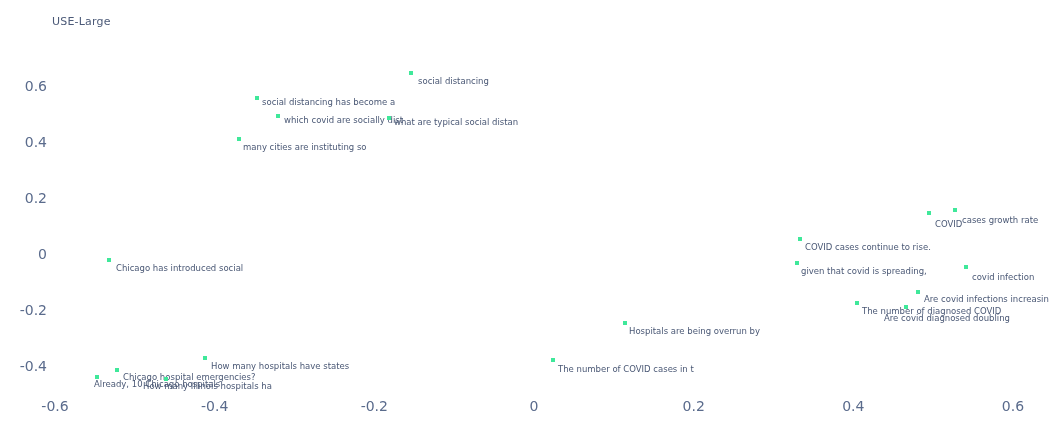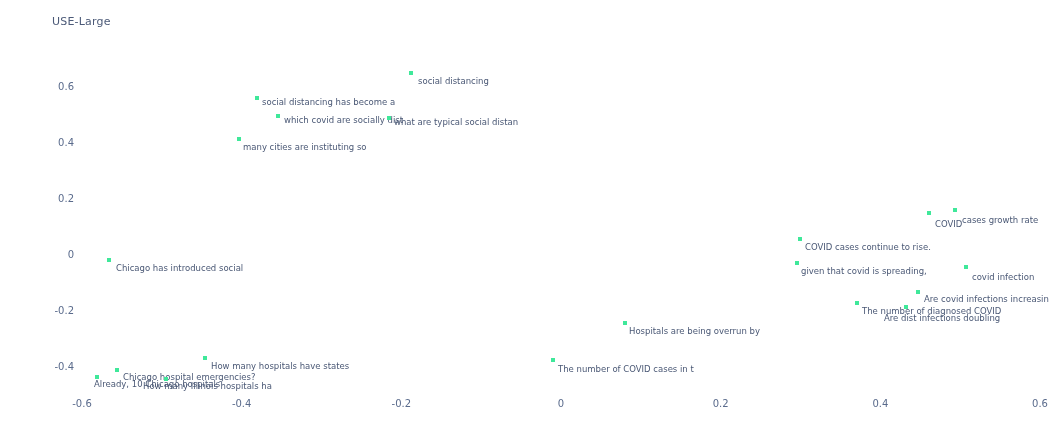--- a/index.html
+++ b/index.html
@@ -30,24 +30,23 @@
     white-space: nowrap;
   }
   .plot-area {
     position: absolute;
     left: 0; top: 0;
     width: 1064px;
     height: 444px;
   }
   .tick-label {
     position: absolute;
-    font-size: 10px;
+    font-size: 14px;
     color: #5a6b8c;
     white-space: nowrap;
-    margin-left: 27px;
   }
   .tick-label.y {
     text-align: right;
     transform: translate(-100%, -50%);
   }
   .tick-label.x {
     transform: translate(-50%, 0);
   }
   .point-group {
     position: absolute;
@@ -141,21 +140,21 @@
         <div class="point-group">
           <div class="marker" style="left: 918px; top: 292px; background: rgb(63, 232, 154);"></div>
           <div class="point-label" style="left: 924px; top: 294px; color: rgb(74, 88, 117);">Are covid infections increasin</div>
         </div>
         <div class="point-group">
           <div class="marker" style="left: 857px; top: 303px; background: rgb(63, 232, 154);"></div>
           <div class="point-label" style="left: 862px; top: 306px; color: rgb(74, 88, 117);">The number of diagnosed COVID</div>
         </div>
         <div class="point-group">
           <div class="marker" style="left: 906px; top: 307px; background: rgb(63, 232, 154);"></div>
-          <div class="point-label" style="left: 884px; top: 313px; color: rgb(74, 88, 117);">Are dist infections doubling</div>
+          <div class="point-label" style="left: 884px; top: 313px; color: rgb(74, 88, 117);">Are covid diagnosed doubling</div>
         </div>
         <div class="point-group">
           <div class="marker" style="left: 625px; top: 323px; background: rgb(63, 232, 154);"></div>
           <div class="point-label" style="left: 629px; top: 326px; color: rgb(74, 88, 117);">Hospitals are being overrun by</div>
         </div>
         <div class="point-group">
           <div class="marker" style="left: 205px; top: 358px; background: rgb(63, 232, 154);"></div>
           <div class="point-label" style="left: 211px; top: 361px; color: rgb(74, 88, 117);">How many hospitals have states</div>
         </div>
         <div class="point-group">

